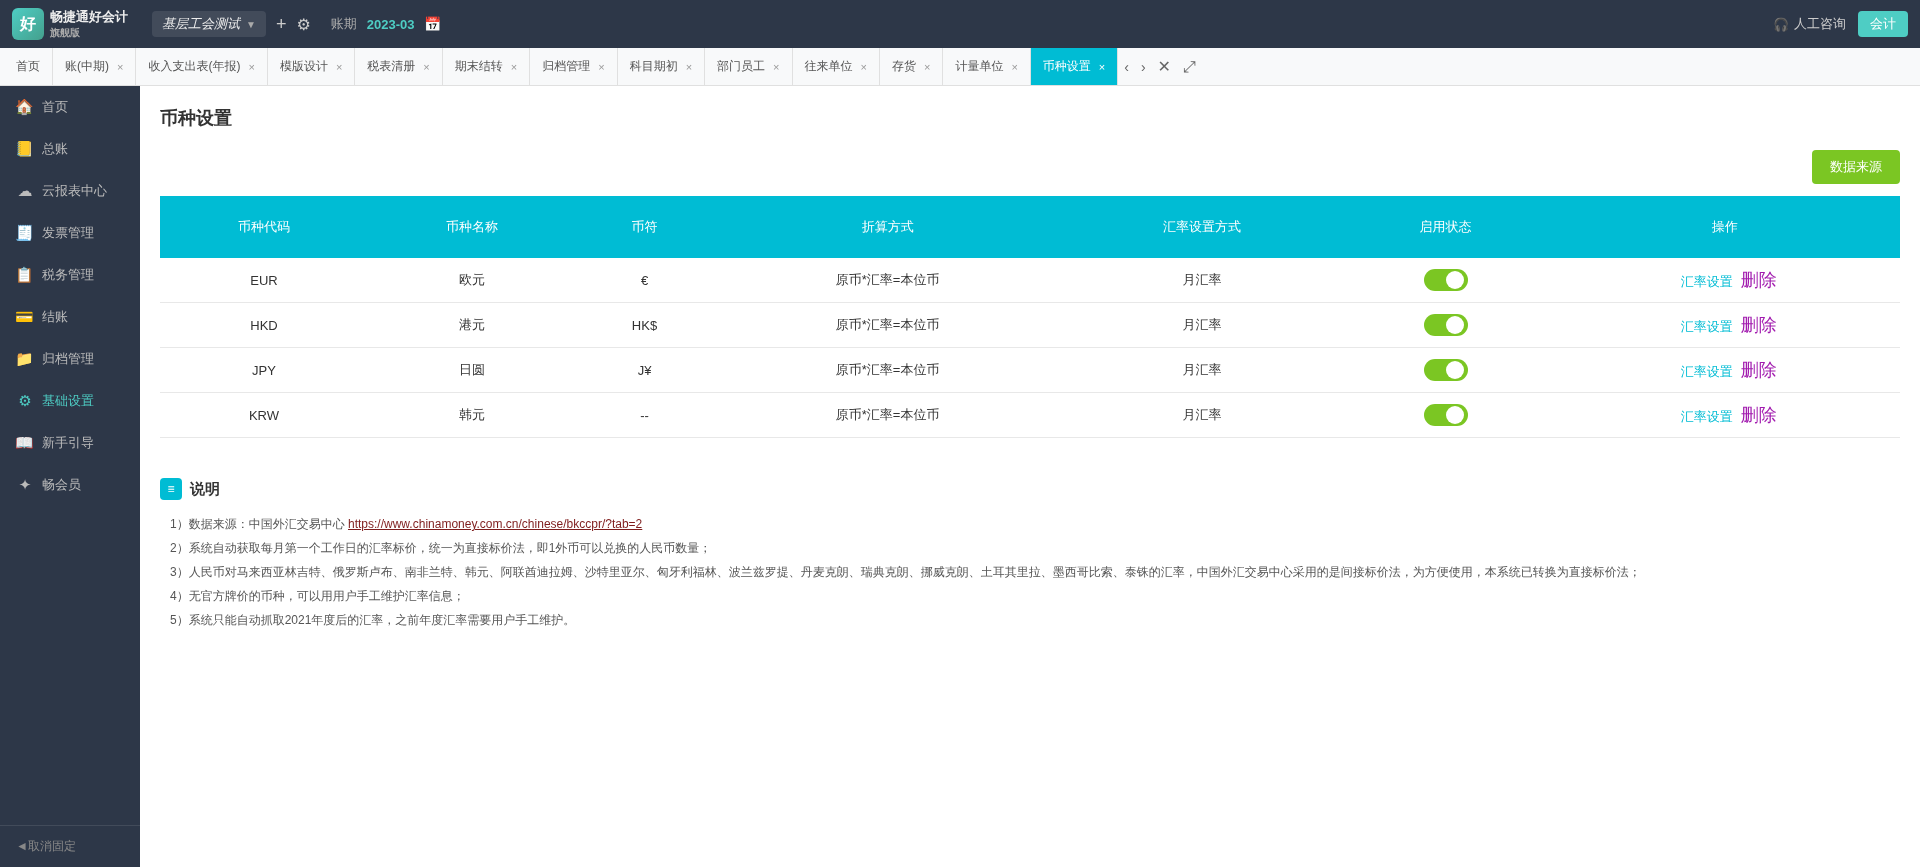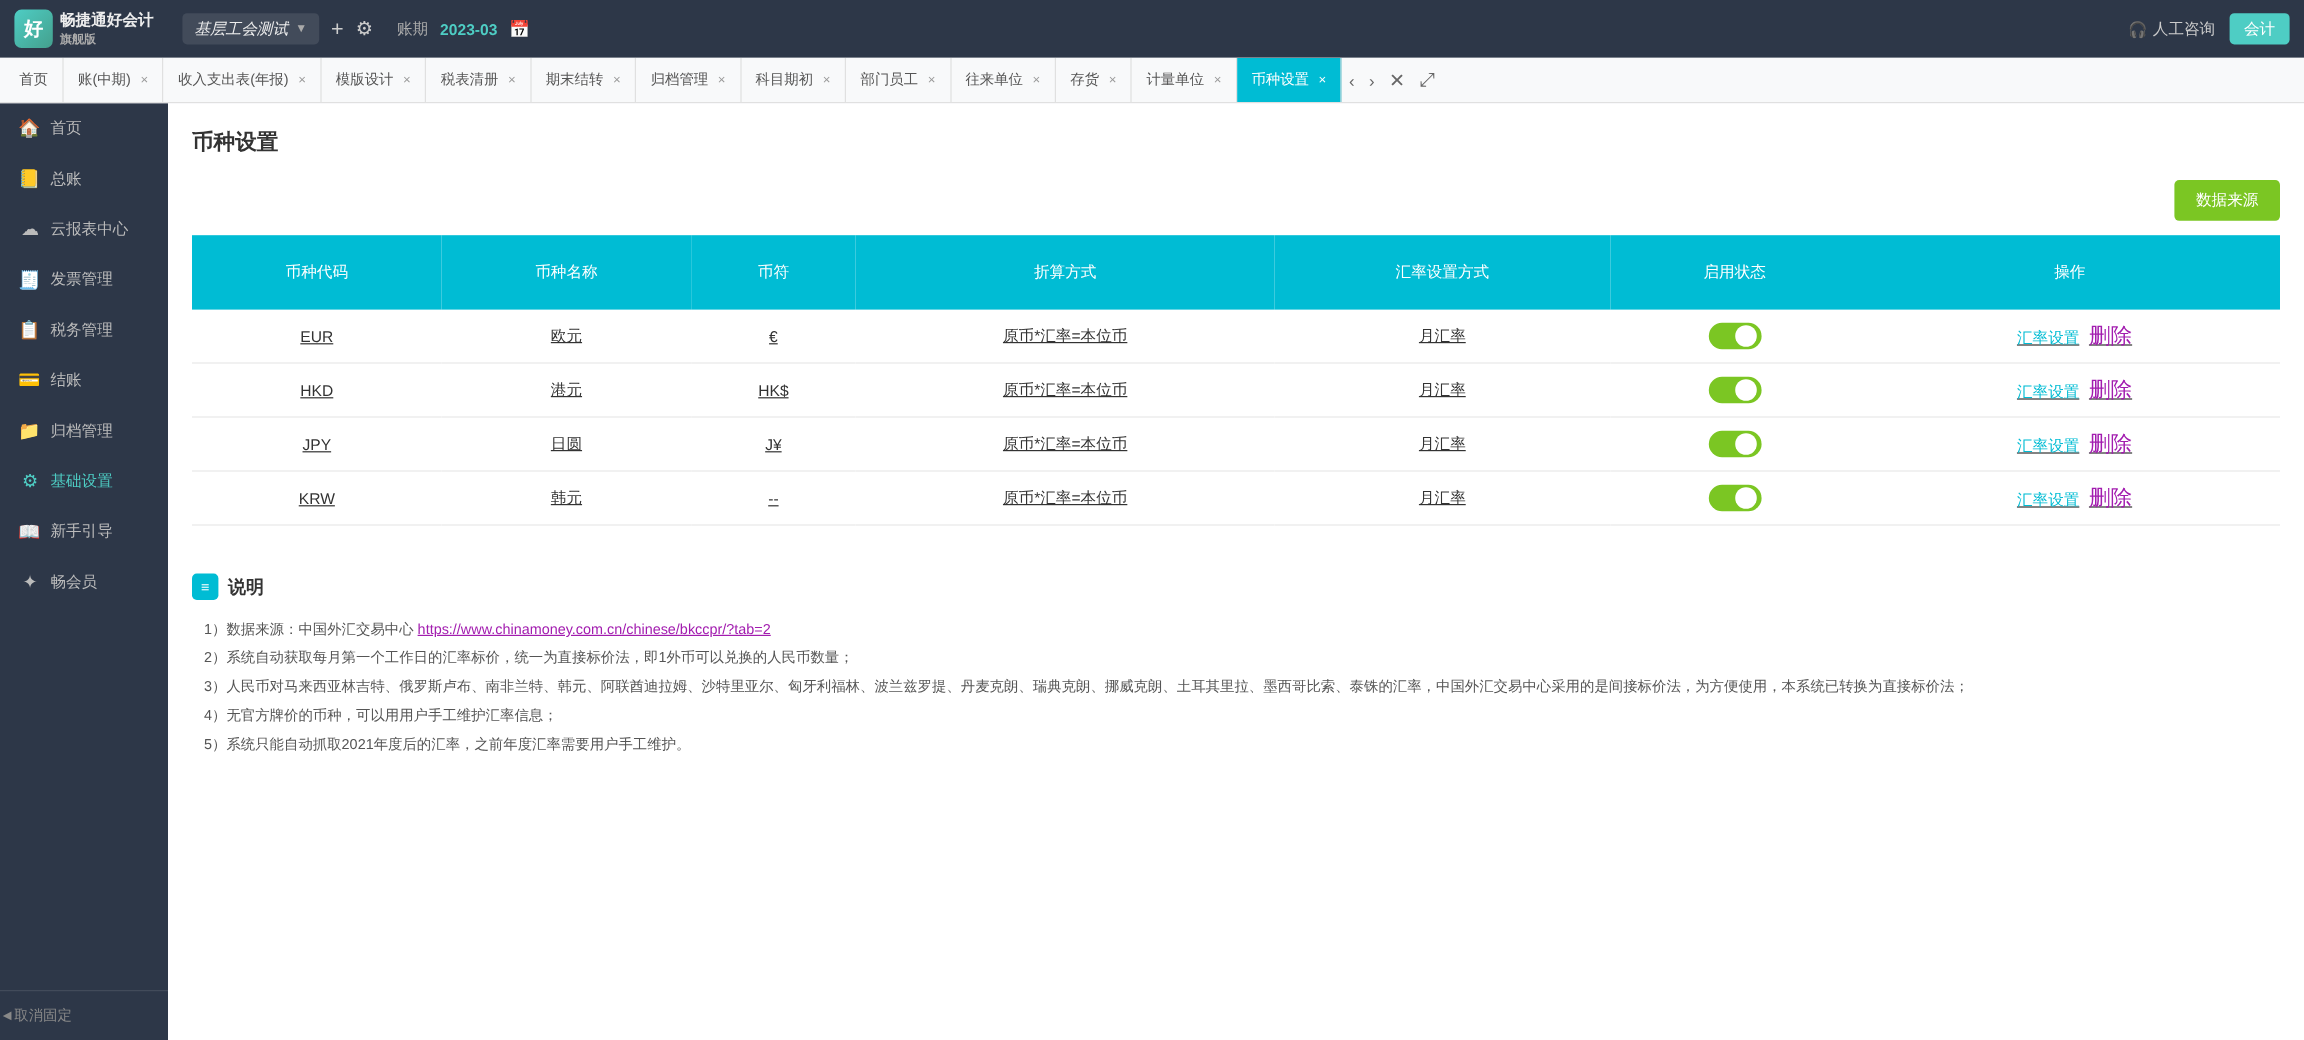--- a/index.html
+++ b/index.html
@@ -37,55 +37,55 @@
 
     
     .main-layout { display: flex; flex: 1; overflow: hidden; }
 
     
     .sidebar { width: 140px; background: #2d3748; color: #ccc; display: flex; flex-direction: column; flex-shrink: 0; }
     .nav-item { display: flex; align-items: center; gap: 8px; padding: 12px 16px; cursor: pointer; font-size: 13px; color: #bbb; transition: background 0.2s; }
     .nav-item.active { color: #4ecdc4; }
     .nav-icon { width: 18px; height: 18px; display: flex; align-items: center; justify-content: center; font-size: 15px; flex-shrink: 0; }
     .nav-label { font-size: 13px; }
-    .sidebar-bottom { margin-top: auto; padding: 12px 0; display: flex; align-items: center; gap: 6px; cursor: pointer; color: #888; font-size: 12px; border-top: 1px solid rgba(255,255,255,0.1); }
+    .sidebar-bottom { margin-top: auto; padding: 12px 16px; display: flex; align-items: center; gap: 6px; cursor: pointer; color: #888; font-size: 12px; border-top: 1px solid rgba(255,255,255,0.1); }
 
     
     .content { flex: 1; overflow-y: auto; background: #fff; padding: 20px; }
 
     .page-title { font-size: 18px; color: #333; font-weight: bold; margin-bottom: 20px; display: flex; align-items: center; gap: 8px; }
 
     .action-bar { display: flex; justify-content: flex-end; margin-bottom: 12px; }
     .new-btn { background: #7bc623; color: white; border: none; border-radius: 4px; padding: 8px 18px; font-size: 13px; cursor: pointer; font-family: inherit; }
 
     
     .data-table { width: 100%; border-collapse: collapse; }
     .data-table thead tr { background: #00bcd4; color: white; }
     .data-table thead th { padding: 22px 12px; text-align: center; font-size: 13px; font-weight: normal; border: none; }
-    .data-table tbody tr { border-bottom: 1px solid #e8e8e8; text-decoration: underline; }
+    .data-table tbody tr { border-bottom: 1px solid #e8e8e8; }
     .data-table tbody td { padding: 10px 12px; text-align: center; font-size: 13px; color: #333; }
 
     
     .toggle { position: relative; display: inline-block; width: 44px; height: 22px; }
     .toggle input { opacity: 0; width: 0; height: 0; }
     .toggle-slider { position: absolute; cursor: pointer; top: 0; left: 0; right: 0; bottom: 0; background-color: #7bc623; border-radius: 22px; transition: .3s; }
     .toggle-slider:before { position: absolute; content: ""; height: 18px; width: 18px; left: 22px; bottom: 2px; background-color: white; border-radius: 50%; transition: .3s; }
     .toggle input:checked + .toggle-slider { background-color: #7bc623; }
 
     
     .action-link { color: #00bcd4; cursor: pointer; text-decoration: none; margin: 0 8px; font-size: 13px; }
     .delete-link { color: #a21caf; cursor: pointer; font-size: 18px; }
 
     
     .notes-section { margin-top: 40px; padding: 0 0 20px 0; }
     .notes-title { display: flex; align-items: center; gap: 8px; font-size: 15px; color: #333; font-weight: bold; margin-bottom: 12px; }
     .notes-icon { width: 22px; height: 22px; background: #00bcd4; border-radius: 4px; display: flex; align-items: center; justify-content: center; color: white; font-size: 12px; }
     .notes-list { list-style: none; padding-left: 10px; }
     .notes-list li { font-size: 12px; color: #555; line-height: 2; }
-    .notes-link { color: #a21caf; text-decoration: underline; cursor: pointer; }
+    .notes-link { color: #7f1d1d; text-decoration: underline; cursor: pointer; }
   </style>
 </head>
 <body>
 
 <div class="top-bar">
   <div class="logo-area">
     <div class="logo-icon">好</div>
     <div class="logo-text">
       <span class="logo-main">畅捷通好会计</span>
       <span class="logo-sub">旗舰版</span>

